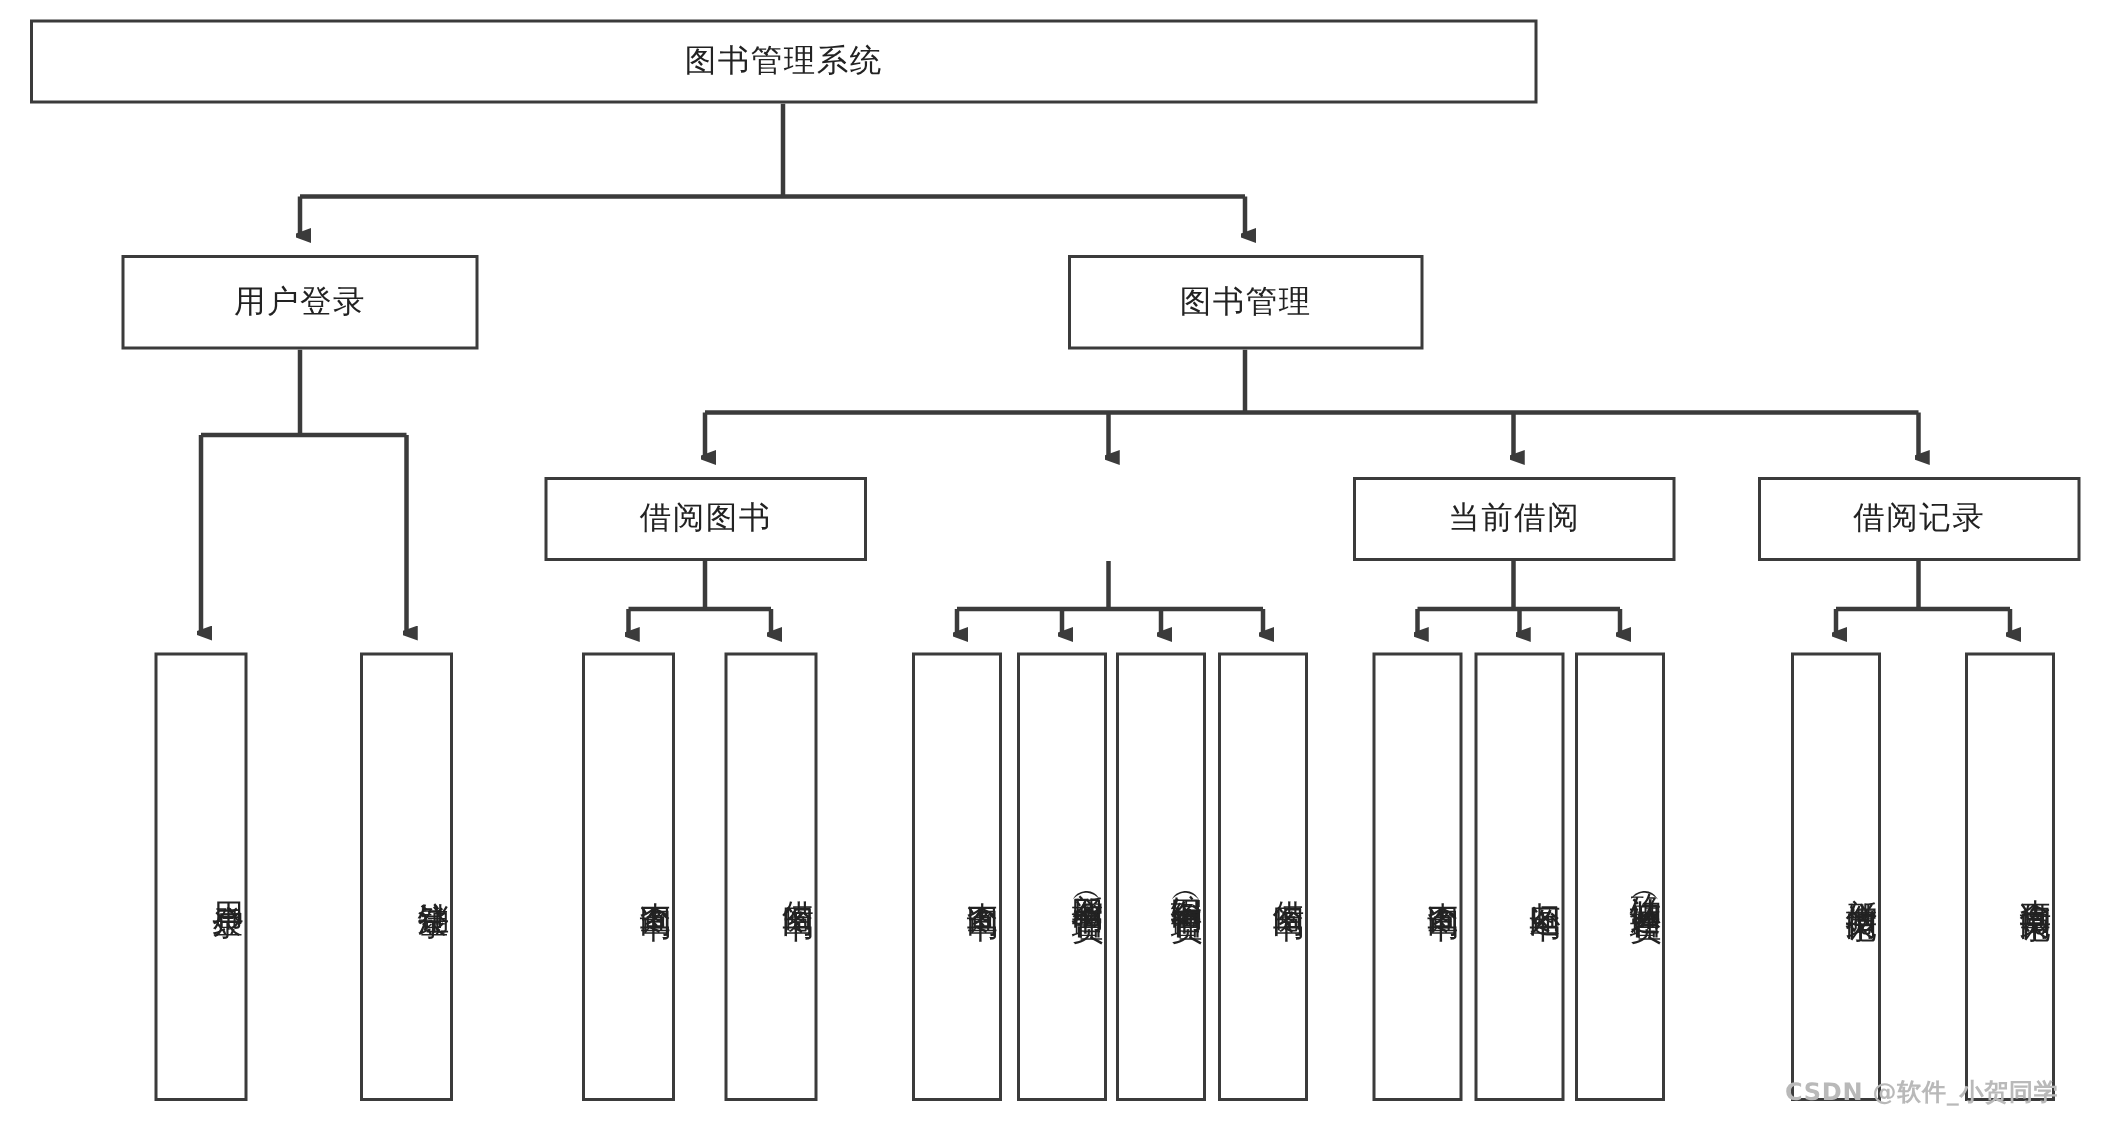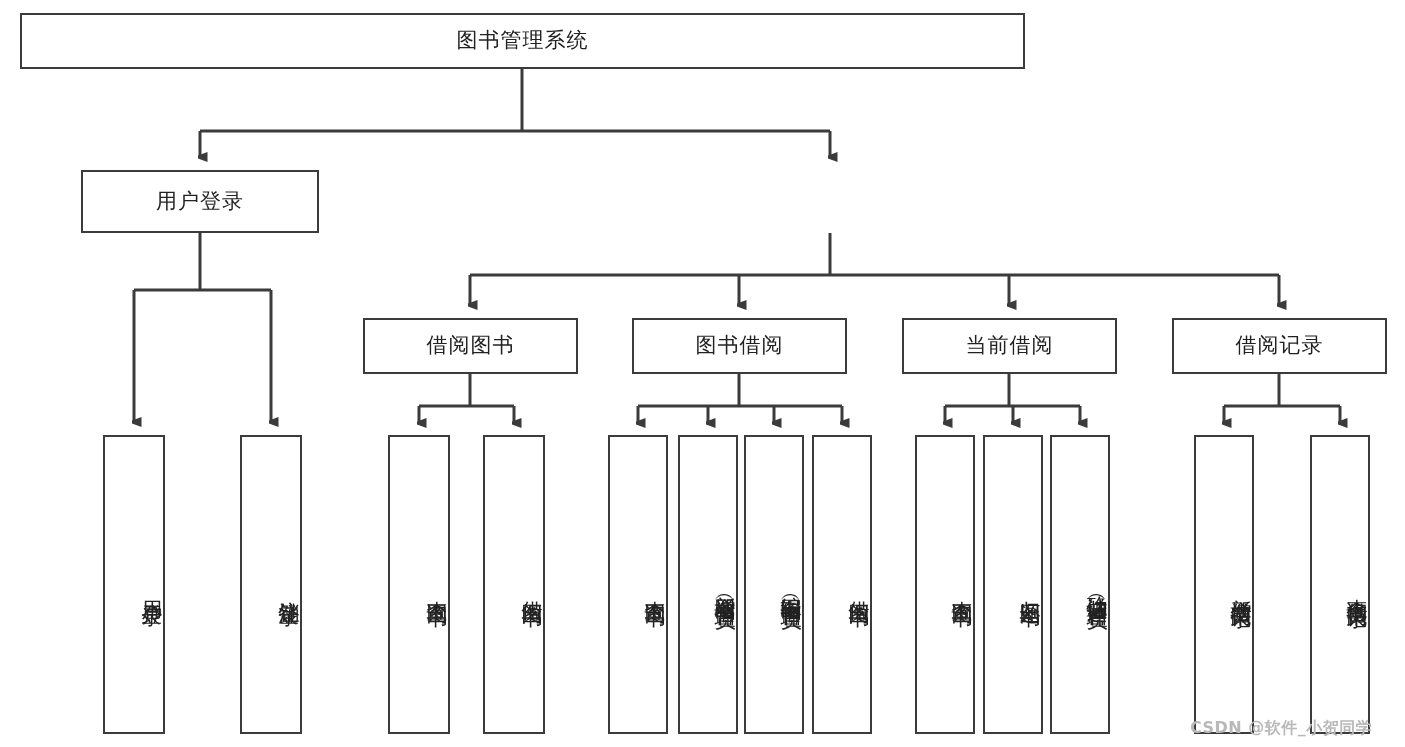--- a/index.html
+++ b/index.html
@@ -119,26 +119,26 @@
     </g>
   </svg>
 
   <div class="node horiz" style="left:20px; top:13px; width:1005px; height:56px;">
     <span>图书管理系统</span>
   </div>
 
   <div class="node horiz" style="left:81px; top:170px; width:238px; height:63px;">
     <span>用户登录</span>
   </div>
+  <div class="node horiz" style="left:712px; top:170px; width:237px; height:63px;">
+    <span>图书管理</span>
+  </div>
 
   <div class="node horiz" style="left:363px; top:318px; width:215px; height:56px;">
     <span>借阅图书</span>
-  </div>
-  <div class="node horiz" style="left:632px; top:318px; width:215px; height:56px;">
-    <span>图书借阅</span>
   </div>
   <div class="node horiz" style="left:1172px; top:318px; width:215px; height:56px;">
     <span>借阅记录</span>
   </div>
   <div class="node horiz" style="left:902px; top:318px; width:215px; height:56px;">
     <span>当前借阅</span>
   </div>
 
   <div class="node vert" style="left:103px; top:435px; width:62px; height:299px;">
     <span class="vlabel">用户登录</span>

